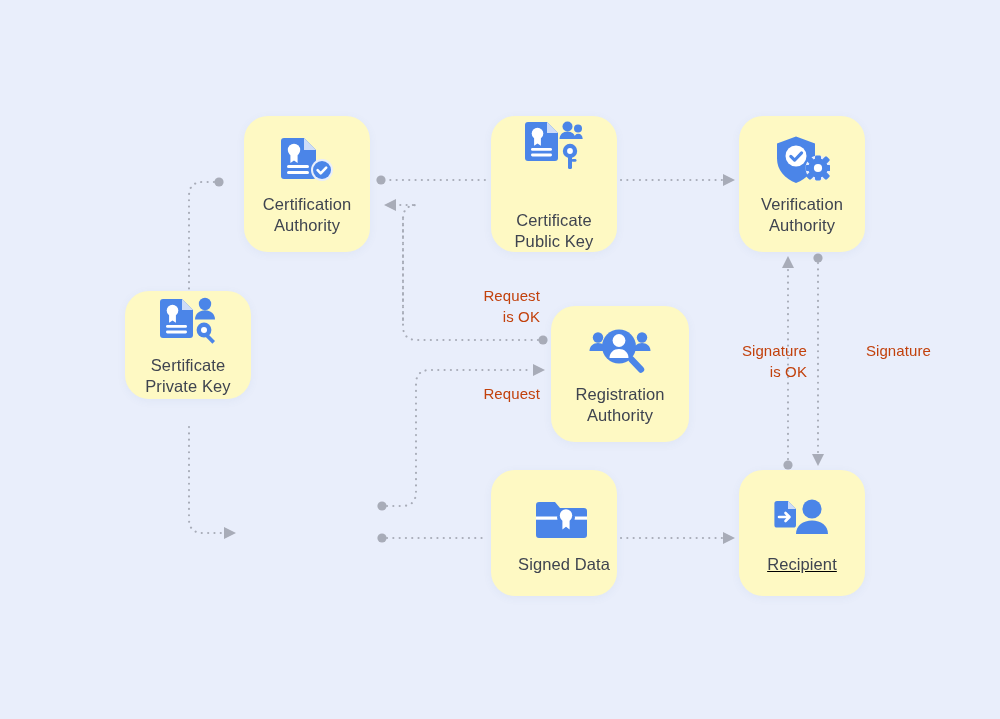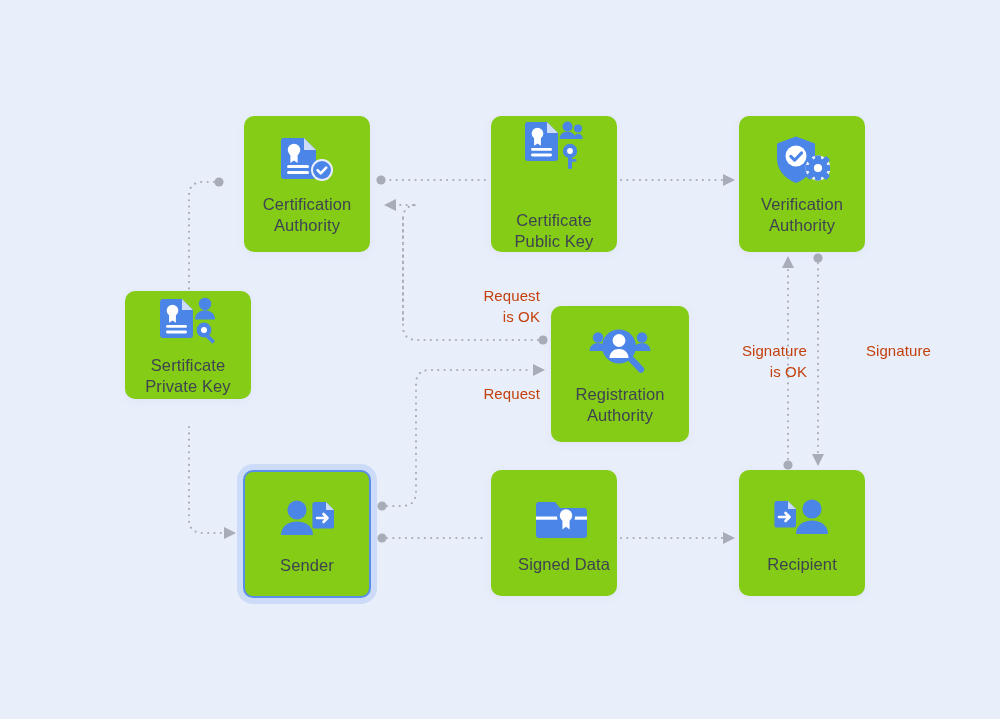--- a/index.html
+++ b/index.html
@@ -21,22 +21,22 @@
   #wires {
     position: absolute;
     left: 0;
     top: 0;
     width: 1000px;
     height: 719px;
   }
 
   .card {
     position: absolute;
-    background: #84cc16;
-    border-radius: 10px;
+    background: #fef9c3;
+    border-radius: 24px;
     box-sizing: border-box;
     display: flex;
     flex-direction: column;
     align-items: center;
     justify-content: center;
     box-shadow: 0 2px 10px rgba(70, 95, 150, 0.06);
     z-index: 5;
   }
   .card .icon {
     height: 56px;
@@ -235,47 +235,35 @@
         <circle cx="30" cy="19.5" r="17" fill="#4b85e8"></circle>
         <circle cx="30" cy="13.5" r="6.4" fill="#fff"></circle>
         <path fill="#fff" d="M20.5 31c0-5.6 4.3-9 9.5-9s9.5 3.4 9.5 9z"></path>
         <path d="M42.5 32.5L52 42.5" stroke="#4b85e8" stroke-width="6.4" stroke-linecap="round"></path>
       </svg>
     </div>
     <div class="label">Registration
 Authority</div>
   </div>
 
-  <div class="card selected" style="left: 243px; top: 470px; width: 128px; height: 128px;">
-    <div class="icon">
-      <svg width="56" height="44" viewBox="0 0 56 44" xmlns="http://www.w3.org/2000/svg">
-        <circle cx="18" cy="11" r="9.6" fill="#4b85e8"></circle>
-        <path fill="#4b85e8" d="M2 36c0-8.6 7.2-13.6 16-13.6S34 27.4 34 36z"></path>
-        <path fill="#4b85e8" d="M36 3h11l8 8v16a2.6 2.6 0 0 1-2.6 2.6H36A2.6 2.6 0 0 1 33.4 27V5.6A2.6 2.6 0 0 1 36 3z"></path>
-        <path fill="#cddcf8" d="M47 3l8 8h-8z"></path>
-        <path d="M38 19h10m-3.5-4l4 4-4 4" stroke="#fff" stroke-width="2.6" fill="none" stroke-linecap="round" stroke-linejoin="round"></path>
-      </svg>
-    </div>
-    <div class="label">Sender</div>
-  </div>
 
   <div class="card" style="left: 491px; top: 470px; width: 126px; height: 126px; padding-left: 20px;">
     <div class="icon">
       <svg width="56" height="44" viewBox="0 0 56 44" xmlns="http://www.w3.org/2000/svg">
         <path fill="#4b85e8" d="M3 4h16l5 6h24a3 3 0 0 1 3 3v24a3 3 0 0 1-3 3H3a3 3 0 0 1-3-3V7a3 3 0 0 1 3-3z"></path>
         <rect x="0" y="18.5" width="51" height="3.2" fill="#fff"></rect>
         <circle cx="30" cy="19.5" r="9" fill="#4b85e8"></circle>
         <circle cx="30" cy="17.5" r="6.2" fill="#fff"></circle>
         <path fill="#fff" d="M26.4 22h7.2v9.6l-3.6-2.8-3.6 2.8z"></path>
       </svg>
     </div>
     <div class="label">Signed Data</div>
   </div>
 
-  <div class="card" style="left: 739px; top: 470px; width: 126px; height: 126px;">
+  <div class="card" style="left: 739px; top: 470px; width: 126px; height: 126px; text-decoration: underline;">
     <div class="icon">
       <svg width="56" height="44" viewBox="0 0 56 44" xmlns="http://www.w3.org/2000/svg">
         <path fill="#4b85e8" d="M3 3h11l8 8v16a2.6 2.6 0 0 1-2.6 2.6H3A2.6 2.6 0 0 1 .4 27V5.6A2.6 2.6 0 0 1 3 3z"></path>
         <path fill="#cddcf8" d="M14 3l8 8h-8z"></path>
         <path d="M5 19h10m-3.5-4l4 4-4 4" stroke="#fff" stroke-width="2.6" fill="none" stroke-linecap="round" stroke-linejoin="round"></path>
         <circle cx="38" cy="11" r="9.6" fill="#4b85e8"></circle>
         <path fill="#4b85e8" d="M22 36c0-8.6 7.2-13.6 16-13.6S54 27.4 54 36z"></path>
       </svg>
     </div>
     <div class="label">Recipient</div>

